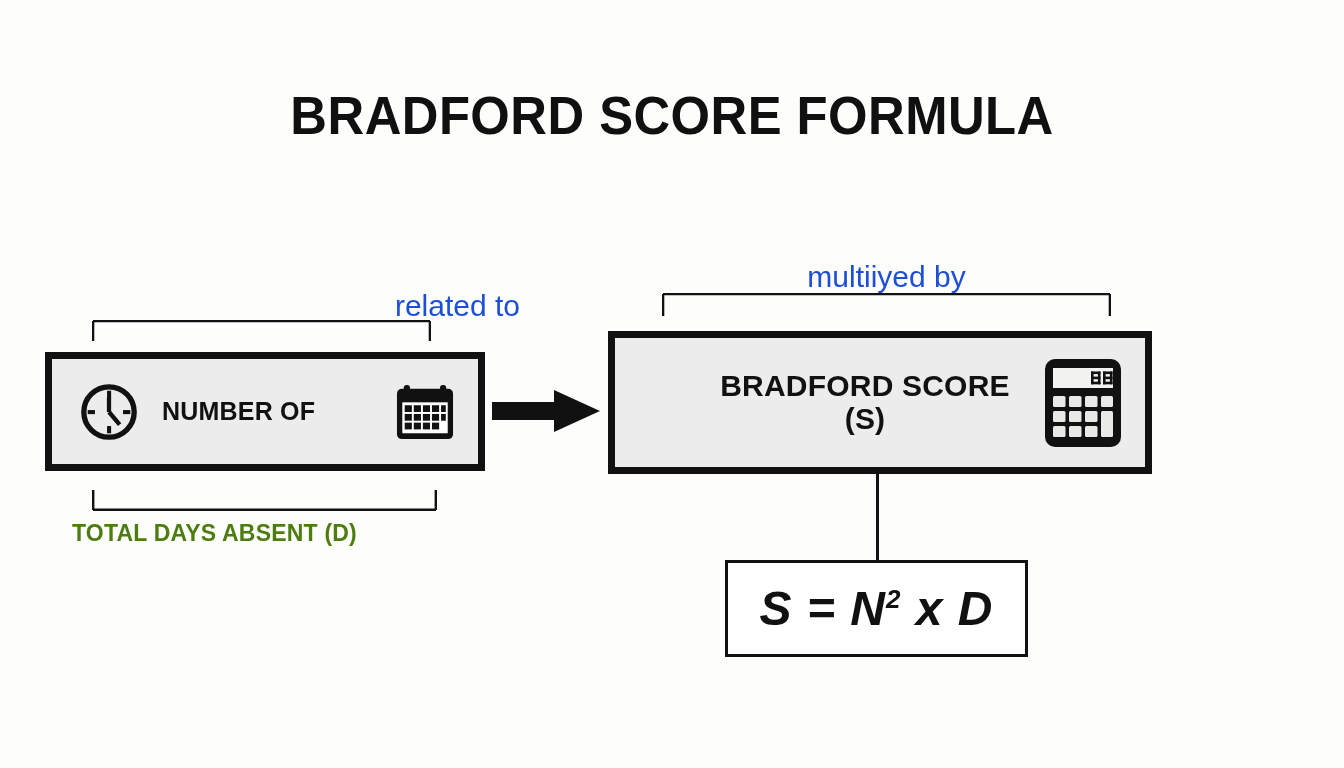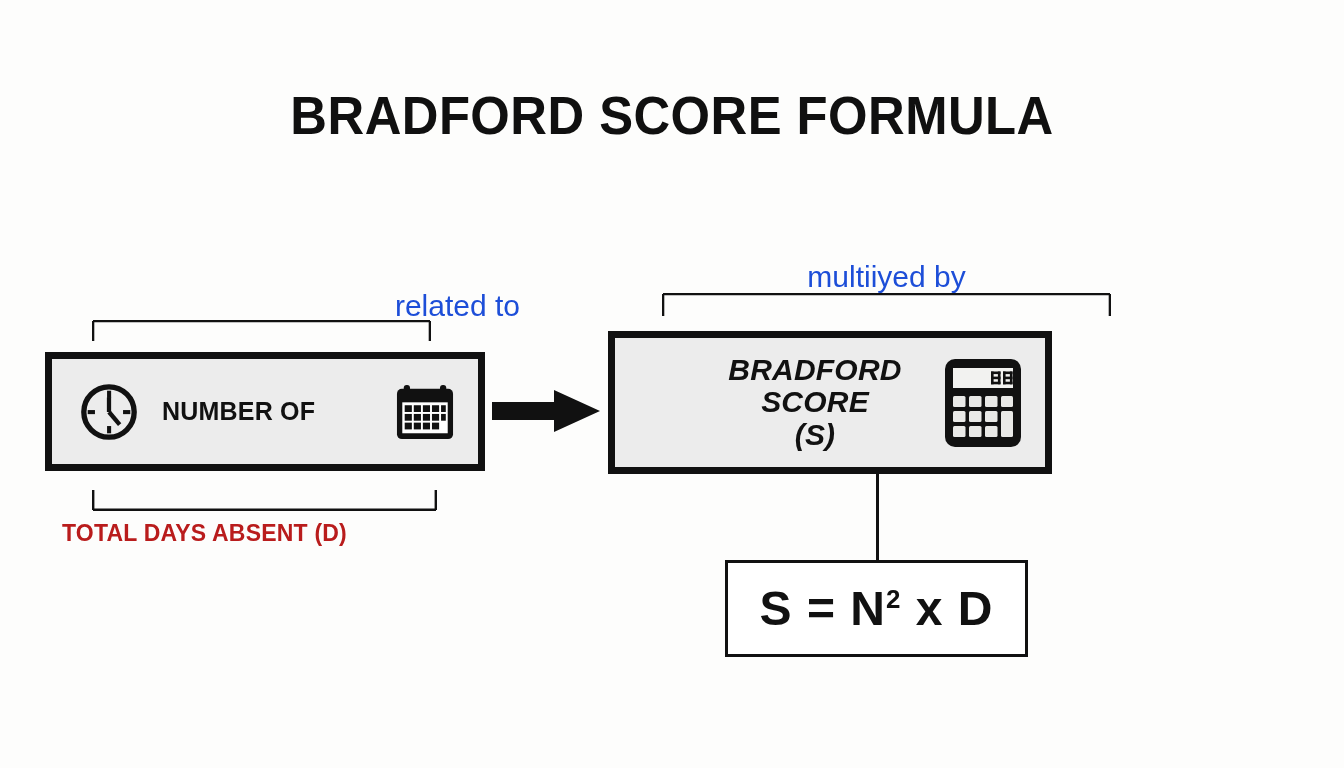--- a/index.html
+++ b/index.html
@@ -48,24 +48,23 @@
     left: 45px;
     top: 352px;
     width: 440px;
     height: 119px;
     padding-left: 26px;
   }
 
   #box-score {
     left: 608px;
     top: 331px;
-    width: 444px;
+    width: 544px;
     height: 143px;
     padding-left: 72px;
-    font-style: italic;
   }
 
   .box-label {
     font-weight: bold;
     color: #111111;
     line-height: 1.08;
   }
 
   #spells-label {
     font-size: 25px;
@@ -113,26 +112,26 @@
     color: #1d4ed8;
     white-space: nowrap;
     font-family: "Liberation Sans", sans-serif;
   }
 
   #label-related    { left: 0;   top: 289px; width: 520px; text-align: right; }
   #label-multiplied { left: 662px; top: 260px; width: 449px; text-align: center; }
 
   #label-total-days {
     position: absolute;
-    left: 62px;
+    left: 72px;
     top: 520px;
     font-size: 23px;
     font-weight: bold;
     letter-spacing: 0.2px;
-    color: #b91c1c;
+    color: #4d7c0f;
     white-space: nowrap;
   }
 
   
   #connector {
     position: absolute;
     left: 876px;
     top: 474px;
     width: 3px;
     height: 87px;
@@ -153,20 +152,21 @@
     align-items: center;
     justify-content: center;
   }
 
   #formula-text {
     font-size: 48px;
     font-weight: bold;
     color: #111111;
     letter-spacing: 1px;
     white-space: nowrap;
+    font-style: italic;
   }
 
   #formula-text sup {
     font-size: 0.54em;
     vertical-align: super;
     line-height: 0;
   }
 </style>
 </head>
 <body>

